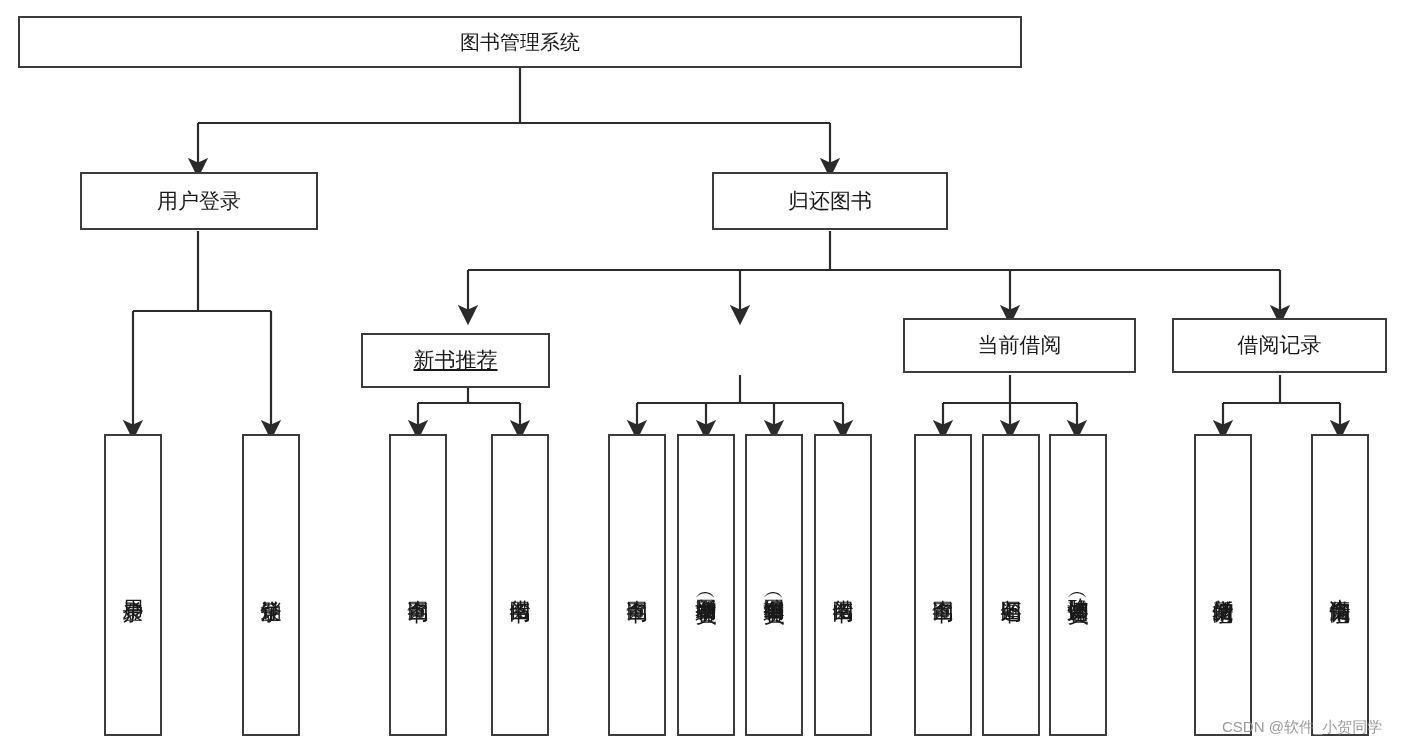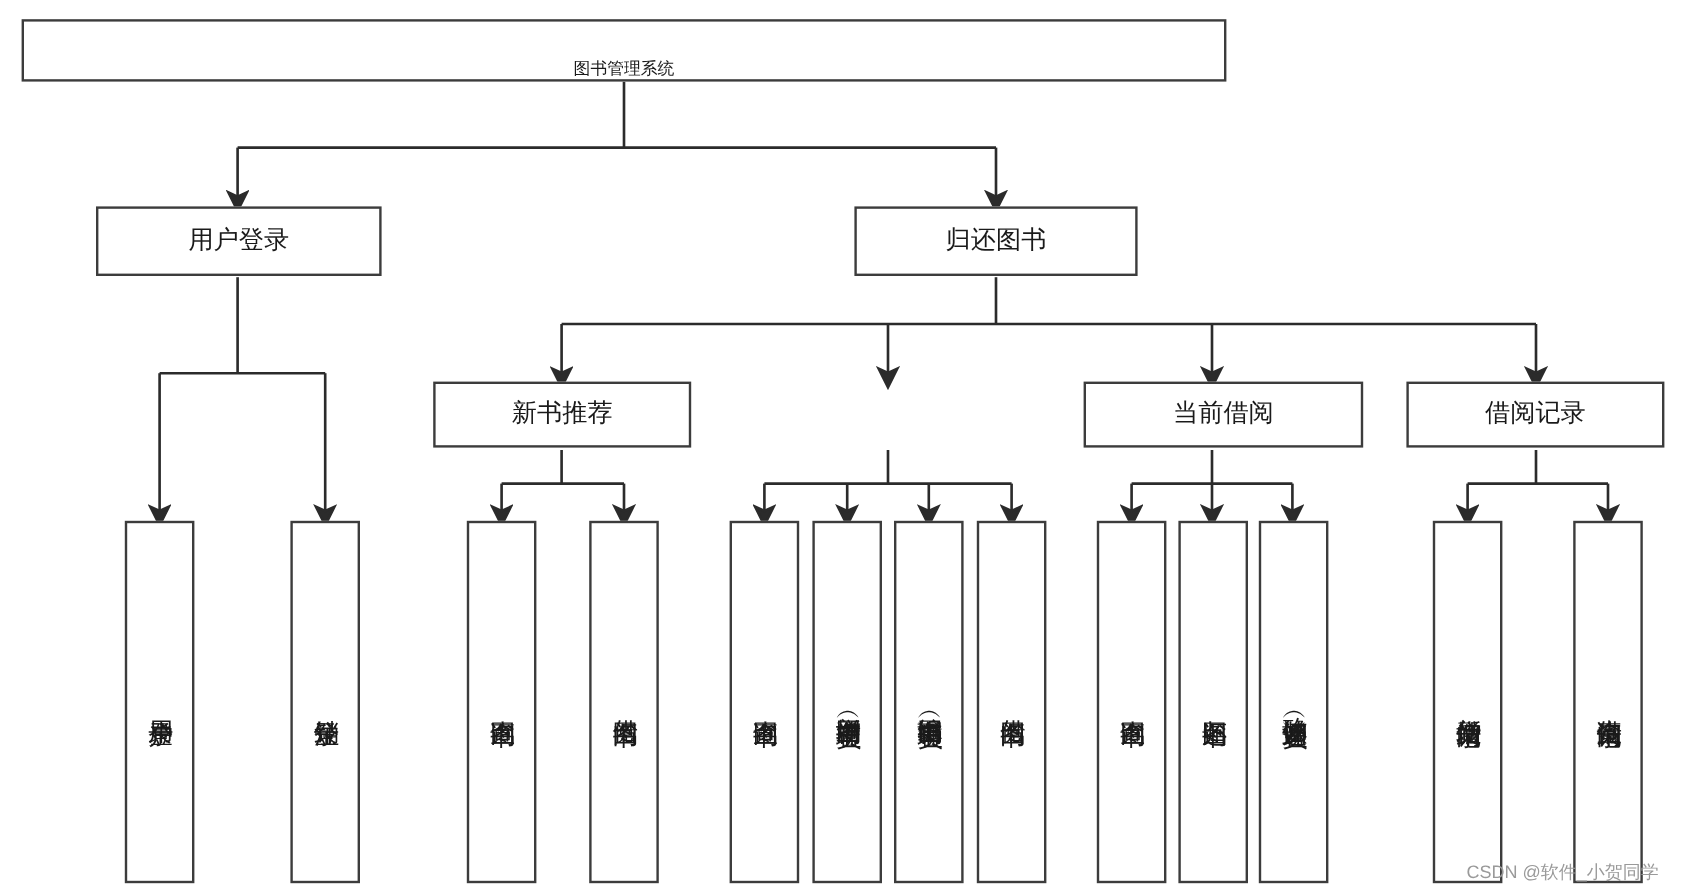--- a/index.html
+++ b/index.html
@@ -41,22 +41,21 @@
   }
   .node.vertical {
     writing-mode: vertical-rl;
     text-orientation: upright;
     font-size: 21px;
     padding: 10px 2px;
     line-height: 1.15;
     letter-spacing: 1px;
   }
   .node.root {
-    font-size: 14px;
-    align-items: flex-end;
+    font-size: 20px;
   }
   .watermark {
     position: absolute;
     font-size: 15px;
     color: #9a9a9a;
     white-space: nowrap;
   }
 </style>
 </head>
 <body>
@@ -117,21 +116,21 @@
     <span>图书管理系统</span>
   </div>
 
   <div class="node" style="left:80px; top:172px; width:238px; height:58px;">
     <span>用户登录</span>
   </div>
   <div class="node" style="left:712px; top:172px; width:236px; height:58px;">
     <span>归还图书</span>
   </div>
 
-  <div class="node" style="left:361px; top:318px; width:215px; height:55px;">
+  <div class="node" style="left:361px; top:333px; width:189px; height:55px;text-decoration:underline;">
     <span>新书推荐</span>
   </div>
   <div class="node" style="left:903px; top:318px; width:233px; height:55px;">
     <span>当前借阅</span>
   </div>
   <div class="node" style="left:1172px; top:318px; width:215px; height:55px;">
     <span>借阅记录</span>
   </div>
 
   <div class="node vertical" style="left:104px; top:434px; width:58px; height:302px;">

